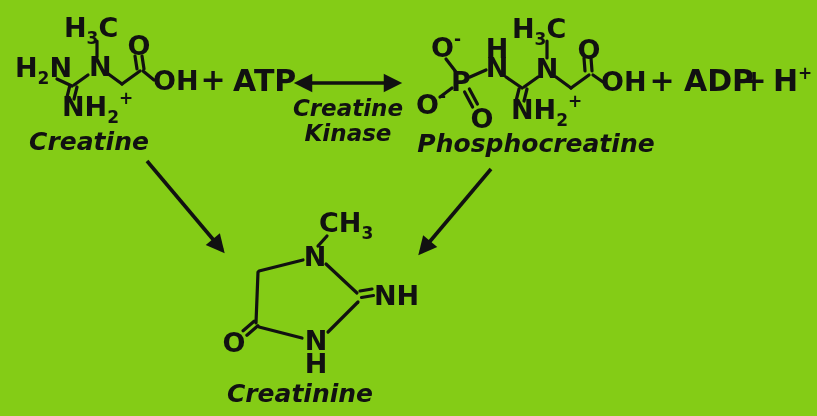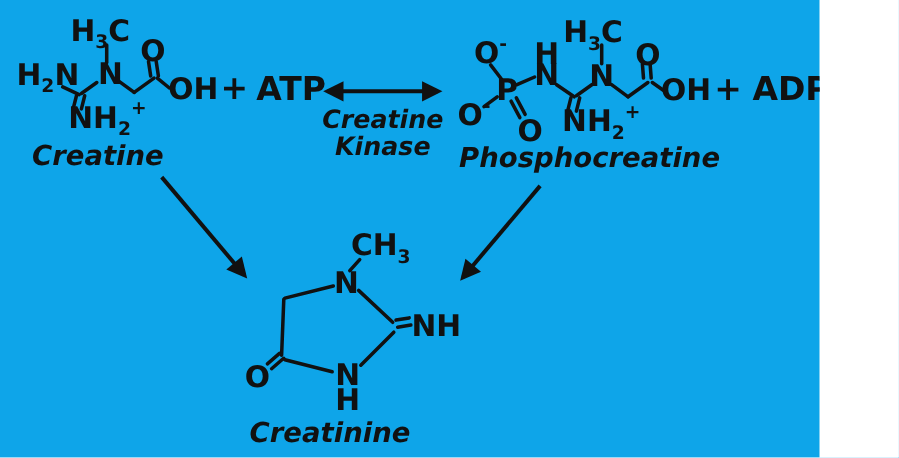--- a/index.html
+++ b/index.html
@@ -1,16 +1,16 @@
 <!DOCTYPE html>
 <html><head>
 <meta charset="utf-8">
 <style>
   html,body{margin:0;padding:0;background:#ffffff;}
-  .stage{position:relative;width:745px;height:416px;background:#0ea5e9;overflow:hidden;
+  .stage{position:relative;width:817px;height:416px;background:#84cc16;overflow:hidden;
          font-family:"DejaVu Sans",sans-serif;}
   svg{display:block;}
   .atom{font-family:"DejaVu Sans",sans-serif;font-weight:bold;font-size:27px;fill:#111111;}
   .big{font-family:"DejaVu Sans",sans-serif;font-weight:bold;font-size:30px;fill:#111111;}
   .name{font-family:"DejaVu Sans",sans-serif;font-weight:bold;font-style:italic;font-size:25px;fill:#111111;}
   .enz{font-family:"DejaVu Sans",sans-serif;font-weight:bold;font-style:italic;font-size:23px;fill:#111111;}
   .bond{stroke:#111111;stroke-width:3.2;stroke-linecap:round;fill:none;}
   .arrowline{stroke:#111111;stroke-width:3.6;stroke-linecap:butt;fill:none;}
 </style>
 </head>

